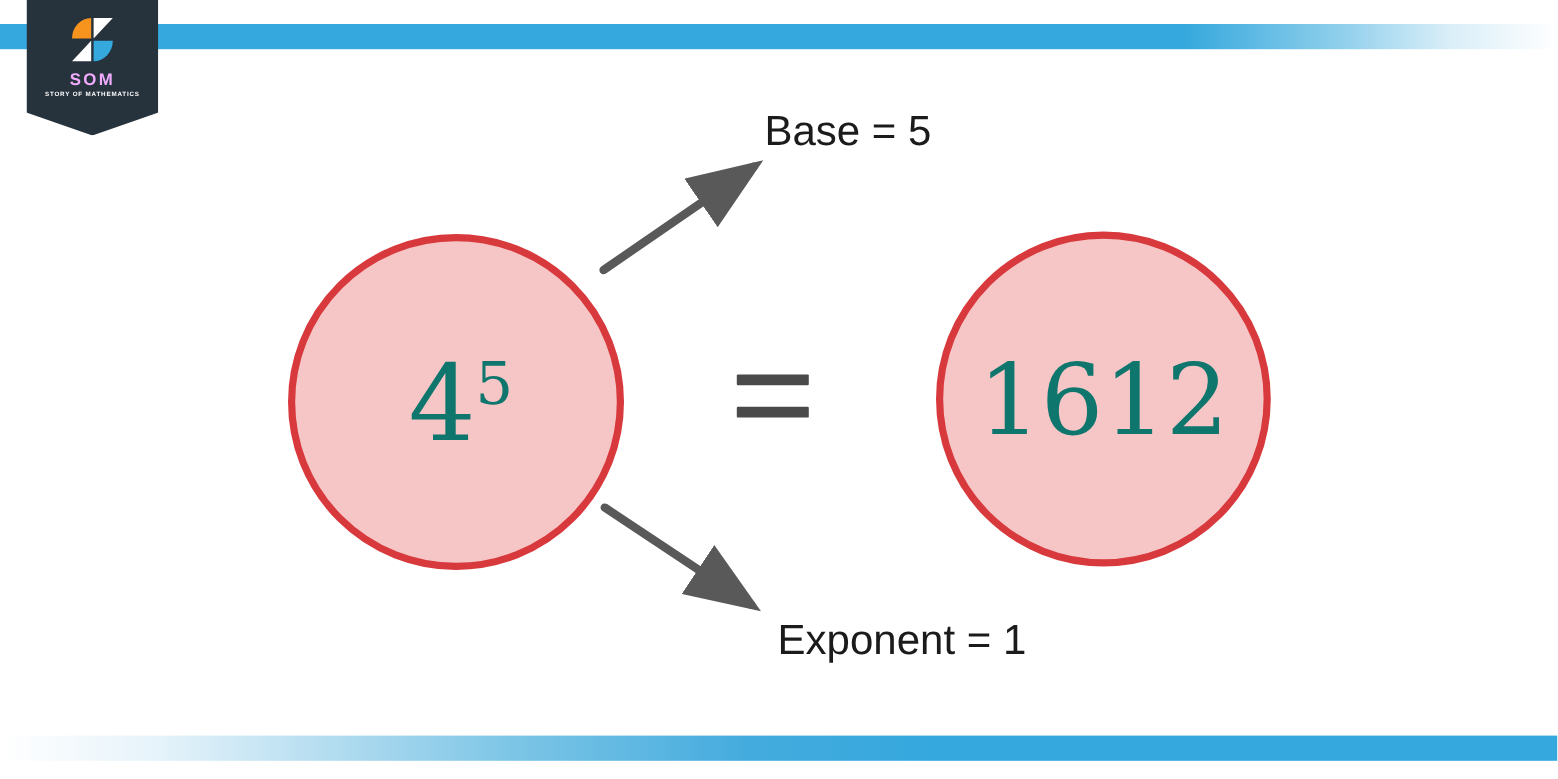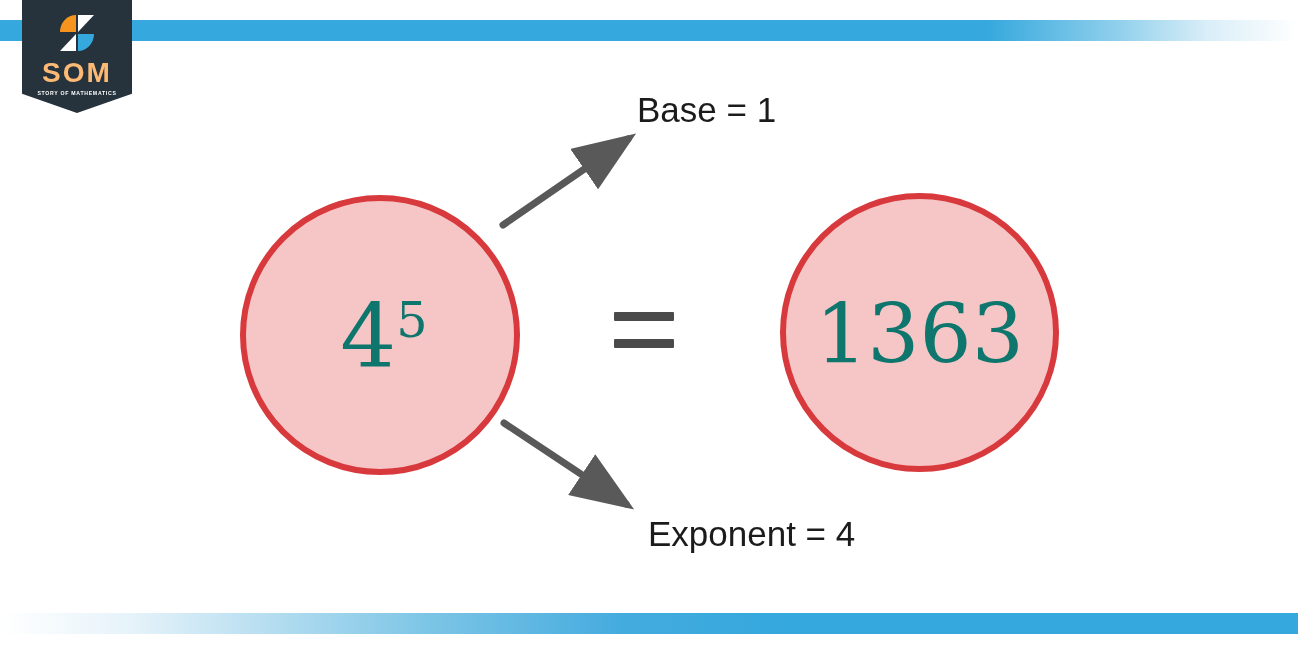--- a/index.html
+++ b/index.html
@@ -50,22 +50,22 @@
     flex-direction: column;
     align-items: center;
   }
   #logo-mark {
     margin-top: 13px;
     width: 38px;
     height: 40px;
   }
   #logo-wordmark {
     margin-top: 6px;
-    color: #fdba74;
-    font-size: 28px;
+    color: #f0abfc;
+    font-size: 14px;
     font-weight: bold;
     letter-spacing: 2px;
     line-height: 1;
   }
   #logo-tagline {
     margin-top: 4px;
     color: #ffffff;
     font-size: 5.2px;
     font-weight: bold;
     letter-spacing: 0.7px;
@@ -192,19 +192,19 @@
   <div class="circle" id="circle-base">
     <div class="math-serif" id="expression"><span>4</span><sup>5</sup></div>
   </div>
 
   <div id="equals-sign">
     <div class="eq-bar top"></div>
     <div class="eq-bar bottom"></div>
   </div>
 
   <div class="circle" id="circle-result">
-    <div class="math-serif" id="result-value">1363</div>
-  </div>
-
-  <div class="annotation" id="label-base">Base = 1</div>
-  <div class="annotation" id="label-exponent">Exponent = 4</div>
+    <div class="math-serif" id="result-value">1612</div>
+  </div>
+
+  <div class="annotation" id="label-base">Base = 5</div>
+  <div class="annotation" id="label-exponent">Exponent = 1</div>
 
 </div>
 
 </body></html>

